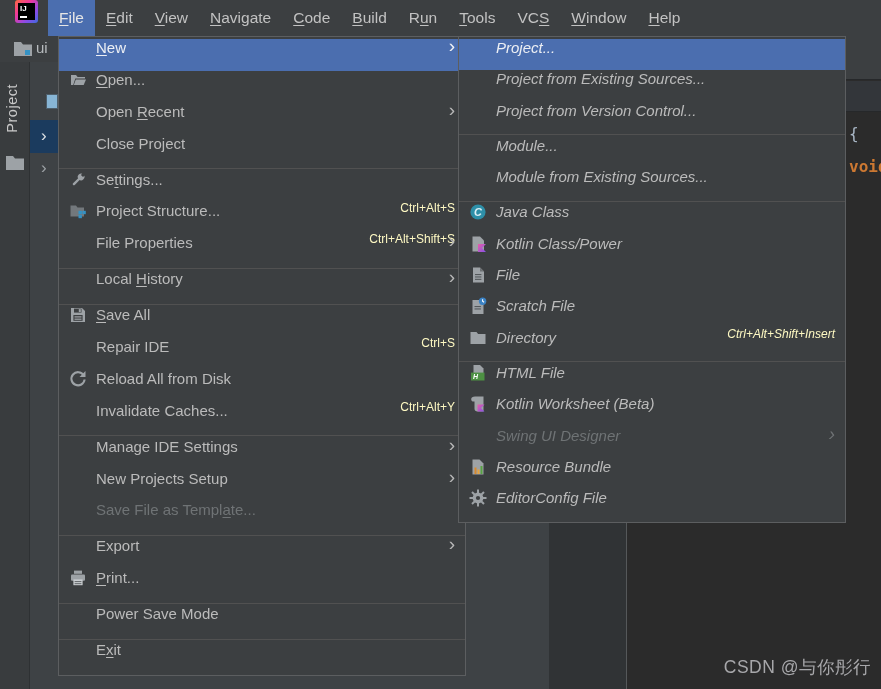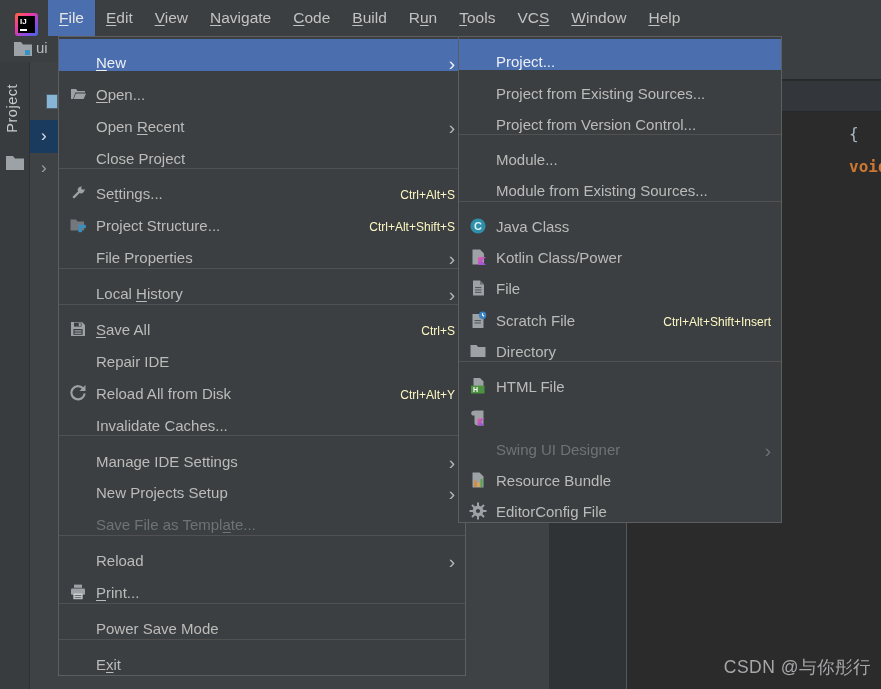--- a/index.html
+++ b/index.html
@@ -5,21 +5,21 @@
   * { margin:0; padding:0; box-sizing:border-box; }
   html,body { width:881px; height:689px; }
   body {
     position:relative; overflow:hidden;
     background:#3e4245;
     font-family:"Liberation Sans", sans-serif;
     -webkit-font-smoothing:antialiased;
   }
   
   .menubar{ position:absolute; left:0; top:0; width:881px; height:36px;
-    background:var(--bar-bg,#3c3f41); display:flex; align-items:flex-end; z-index:50; }
+    background:var(--bar-bg,#3c3f41); display:flex; align-items:flex-start; z-index:50; }
   .logo{ width:23px; height:23px; margin:0 10px 0 15px; border-radius:3px; position:relative;
     background:linear-gradient(135deg,#ff6a3d 0%,#f0399b 35%,#8a4be6 70%,#3d6be0 100%); }
   .logo .inner{ position:absolute; inset:3px; background:#000; }
   .logo .ij{ position:absolute; left:5px; top:4px; color:#fff; font-size:8px; font-weight:bold; letter-spacing:0; }
   .logo .bar{ position:absolute; left:5px; bottom:5px; width:7px; height:2px; background:#fff; }
   .mb-item{ height:36px; line-height:36px; padding:0 11px; color:#c2c2c2; font-size:15.5px; white-space:nowrap; cursor:default; }
   .mb-item.active{ background:var(--sel,#4b6eaf); color:#e6e6e6; }
   .mn{ text-decoration:underline; text-underline-offset:2px; }
 
   
@@ -43,22 +43,22 @@
   .editor .tabband{ position:absolute; left:0; top:0; width:254px; height:18px; background:#3c3f41; border-bottom:1px solid #26282a; }
   .editor .tabband2{ position:absolute; left:0; top:19px; width:254px; height:31px; background:#33363a; border-bottom:1px solid #26282a; }
   .code{ font-family:"DejaVu Sans Mono", monospace; font-size:16px; white-space:pre; }
   .code-brace{ position:absolute; left:222px; top:62px; color:#a9b7c6; }
   .code-kw{ position:absolute; left:222px; top:95px; color:var(--kw,#cc7832); font-weight:600; }
   .watermark{ position:absolute; right:10px; top:655px; color:#a7a7aa; font-size:17.5px; z-index:3; letter-spacing:0.5px; }
 
   
   .popup{ position:absolute; background:var(--popup-bg,#3c3f41); border:1px solid #5c5e60; padding:2px 0; }
   .popup-file{ left:58px; top:36px; width:408px; z-index:40; }
-  .popup-sub{ left:458px; top:36px; width:324px; z-index:45; }
-  .mi{ display:flex; align-items:flex-end; padding:0 10px; color:var(--text,#bbbbbb); font-size:15px; white-space:nowrap; cursor:default; }
+  .popup-sub{ left:458px; top:36px; width:388px; z-index:45;font-style:italic; }
+  .mi{ display:flex; align-items:flex-start; padding:0 10px; color:var(--text,#bbbbbb); font-size:15px; white-space:nowrap; cursor:default; }
   .popup-file .mi{ height:31.9px; }
   .popup-sub .mi{ height:31.3px; }
   .mi.sel{ background:var(--sel,#4b6eaf); color:#eceff4; }
   .mi.dis{ color:#6f7375; }
   .ic{ width:18px; height:18px; margin-right:9px; flex:none; display:inline-block; }
   .ic svg{ display:block; width:18px; height:18px; }
   .lbl{ flex:none; }
   .sc{ margin-left:auto; padding-left:20px; color:#fef9c3; font-size:12px;margin-top:30px; }
   .ar{ margin-left:auto; width:12px; text-align:right; font-size:19px; line-height:14px; color:#b8b8b8; }
   .mi.sel .ar{ color:#f0f2f5; }
@@ -230,21 +230,21 @@
       <span class="lbl">New Projects Setup</span>
       <span class="ar">›</span>
     </div>
     <div class="mi dis">
       <span class="ic"></span>
       <span class="lbl">Save File as Templ<span class="mn">a</span>te...</span>
     </div>
     <div class="sep"></div>
     <div class="mi">
       <span class="ic"></span>
-      <span class="lbl">Reload</span>
+      <span class="lbl">Export</span>
       <span class="ar">›</span>
     </div>
     <div class="mi">
       <span class="ic">
         <svg viewBox="0 0 18 18">
           <rect x="5" y="1.6" width="8" height="3.2" fill="#9da2a6"></rect>
           <rect x="2" y="5.6" width="14" height="6.2" rx="1" fill="#9da2a6"></rect>
           <rect x="4.4" y="10.4" width="9.2" height="5.8" fill="#caced1"></rect>
           <rect x="5.6" y="12" width="6.8" height="1.1" fill="#6a6e71"></rect>
           <rect x="5.6" y="14.1" width="6.8" height="1.1" fill="#6a6e71"></rect>
@@ -361,20 +361,21 @@
           <defs>
             <linearGradient id="kgC" x1="0" y1="0" x2="1" y2="1">
               <stop offset="0" stop-color="#e85ca6"></stop>
               <stop offset="1" stop-color="#8353ea"></stop>
             </linearGradient>
           </defs>
           <path fill="#9da2a6" d="M6 1.5c-2.3 0-3.8 1.1-3.8 2.7 0 1.4 1 2.3 2.3 2.3h1v7.2c0 1.7 1.3 2.8 3 2.8h6V1.5z"></path>
           <polygon fill="url(#kgC)" points="8.5,9.5 15.5,9.5 12,13 15.5,16.5 8.5,16.5"></polygon>
         </svg>
       </span>
+      <span class="lbl">Kotlin Worksheet (Beta)</span>
     </div>
     <div class="mi dis">
       <span class="ic"></span>
       <span class="lbl">Swing UI Designer</span>
       <span class="ar">›</span>
     </div>
     <div class="mi">
       <span class="ic">
         <svg viewBox="0 0 18 18">
           <path fill="#9da2a6" d="M3.5 1.5h7l4 4V16.5h-11z"></path>

